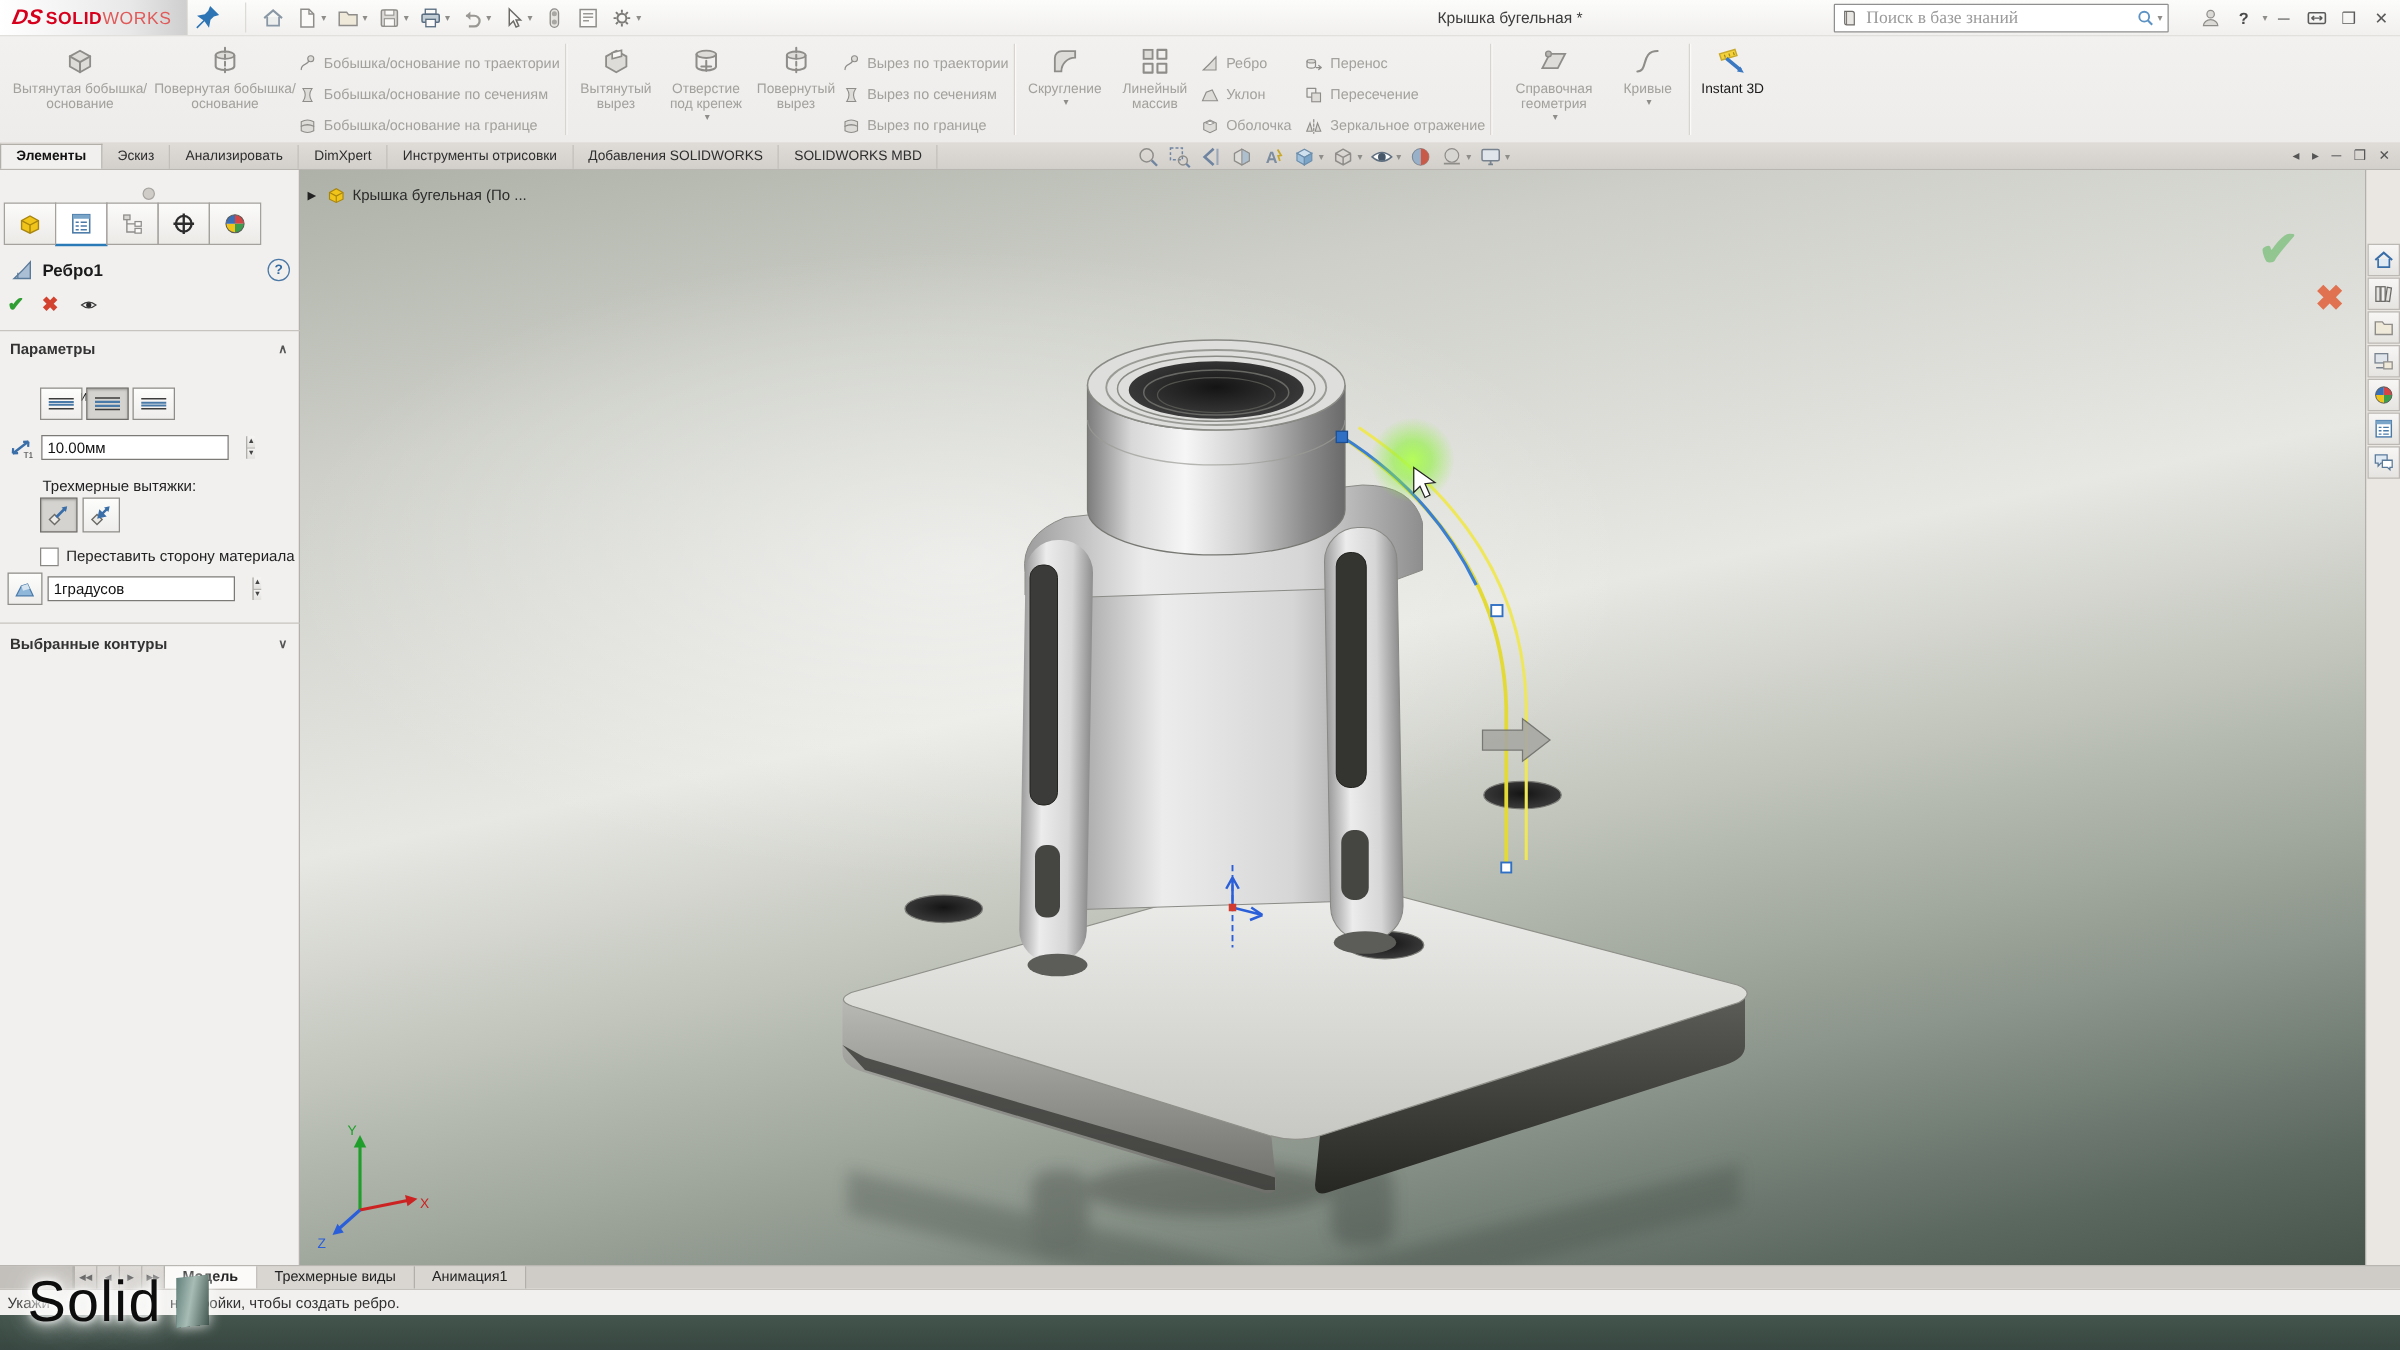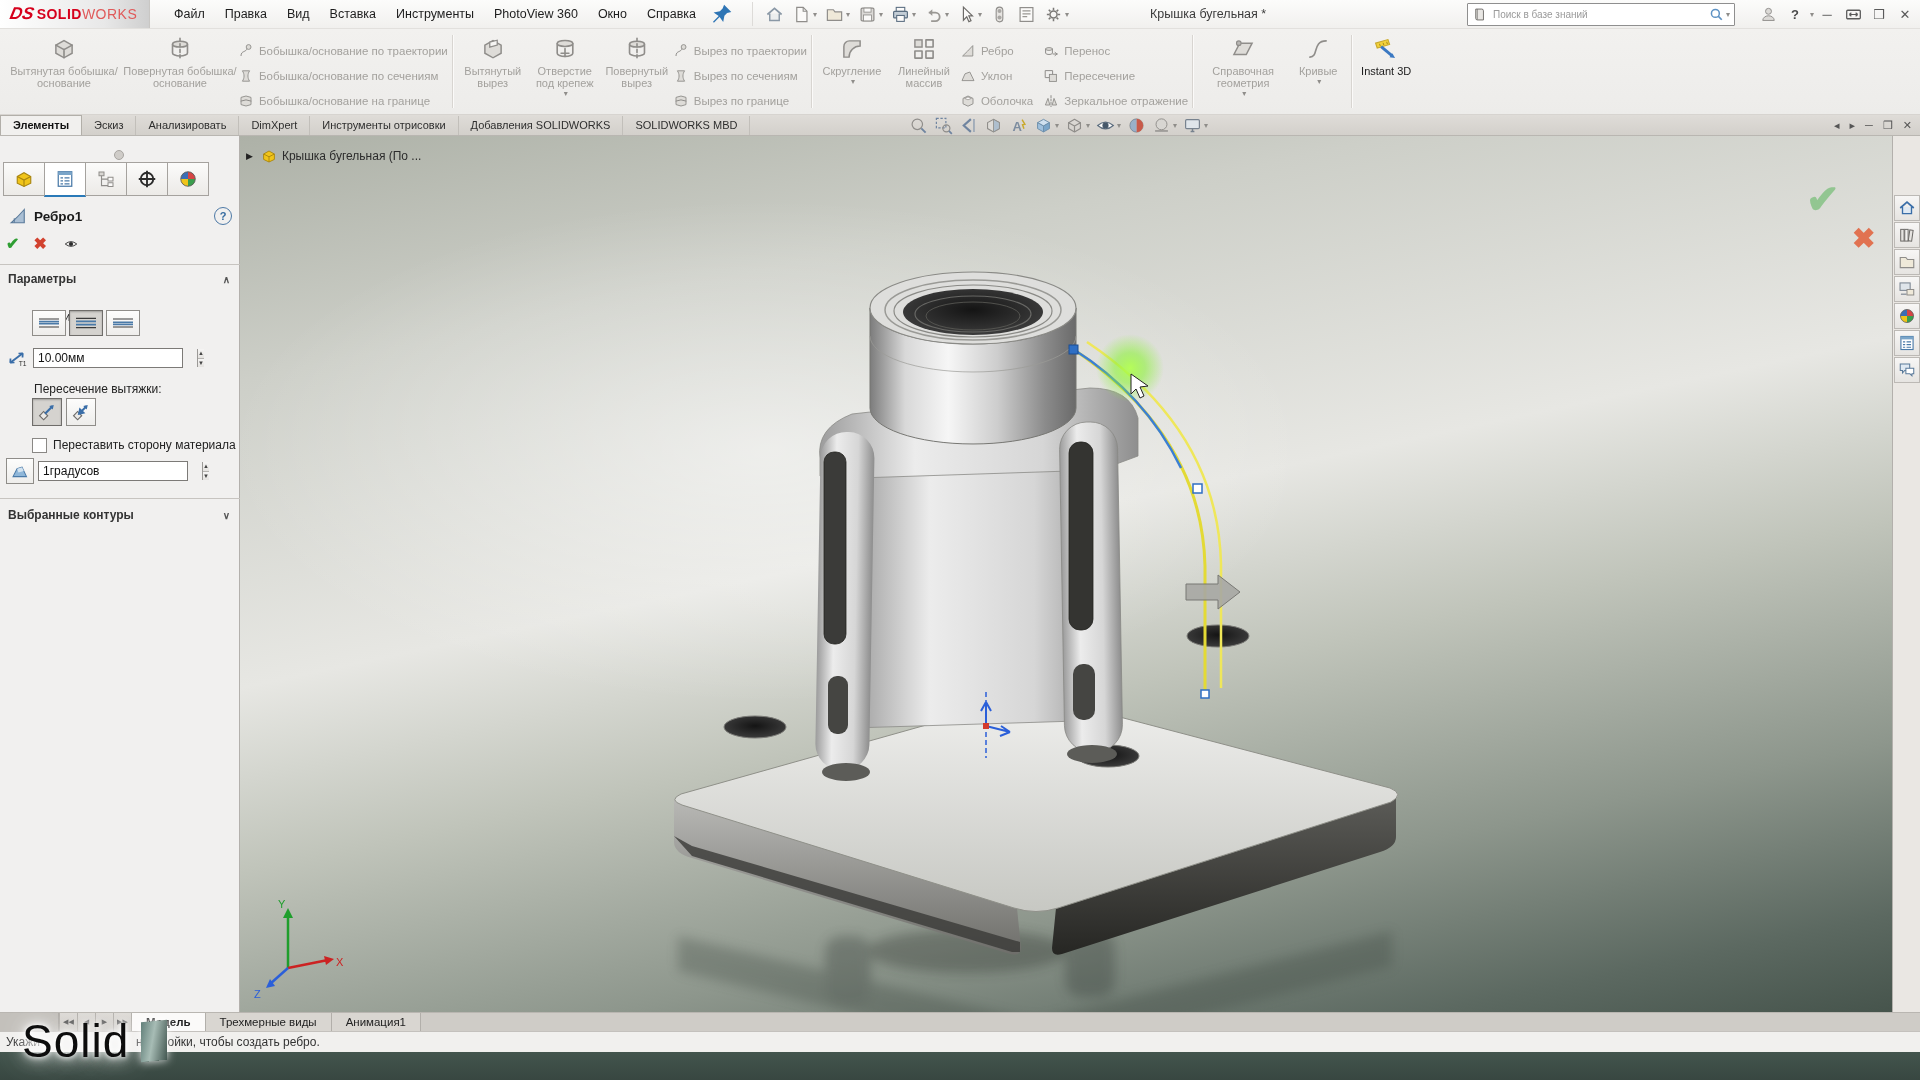--- a/index.html
+++ b/index.html
@@ -21,21 +21,21 @@
   .menu{display:flex;align-items:center;margin-left:14px}
   .menu-item{padding:0 10px;height:28px;line-height:28px;font-size:12.5px;color:#1d1d1d;cursor:default}
   .pinbtn{width:24px;height:24px;margin-left:4px}
   .qat{display:flex;align-items:center;margin-left:18px;border-left:1px solid #dddbd8;padding-left:8px}
   .qbtn{display:flex;align-items:center;height:24px;padding:0 3px;margin:0 1px;border-radius:2px}
   .qbtn .icn{width:19px;height:19px}
   .doc-title{position:absolute;left:1150px;top:0;height:28px;line-height:28px;font-size:12.5px;color:#3c3c3c}
   .searchwrap{position:absolute;right:185px;top:3px;width:258px;height:21px;border:1px solid #8f8f8f;
               background:#fff;display:flex;align-items:center;padding:0 4px;border-radius:1px}
   .searchwrap .icn{width:15px;height:15px}
-  .searchwrap input{flex:1;border:none;outline:none;font-size:10px;color:#0369a1;font-family:Liberation Sans, sans-serif;background:transparent;margin-left:4px}
+  .searchwrap input{flex:1;border:none;outline:none;font-size:14px;color:#0369a1;font-family:Liberation Serif, serif;background:transparent;margin-left:4px}
   .searchwrap input::placeholder{color:#9a9a9a}
   .winbtns{position:absolute;right:2px;top:0;height:28px;display:flex;align-items:center}
   .winbtn{width:26px;height:26px;display:flex;align-items:center;justify-content:center;color:#5a5a5a;font-size:13px}
   .winbtn .icn{width:17px;height:17px}
   
   .ribbon{height:86px;background:linear-gradient(#f2f1ef,#edecea);display:flex;align-items:stretch;
           padding-left:6px;border-bottom:1px solid #d7d4d0;box-sizing:border-box}
   .rgroup{display:flex;align-items:flex-start;padding-top:5px}
   .rsep{width:1px;background:#d8d5d1;margin:6px 4px;box-shadow:1px 0 0 #fbfaf9}
   .rbig{display:flex;flex-direction:column;align-items:center;width:116px;text-align:center;padding-top:2px}
@@ -140,30 +140,20 @@
 </style>
 </head>
 <body>
 
 <div class="titlebar">
   <div class="brand">
     <span class="ds">DS</span>
     <span class="solid">SOLID</span>
       <span class="works">WORKS</span>
   </div>
-  <div class="menu">
-    <span class="menu-item">Файл</span>
-    <span class="menu-item">Правка</span>
-    <span class="menu-item">Вид</span>
-    <span class="menu-item">Вставка</span>
-    <span class="menu-item">Инструменты</span>
-    <span class="menu-item">PhotoView 360</span>
-    <span class="menu-item">Окно</span>
-    <span class="menu-item">Справка</span>
-  </div>
   <span class="icn pinbtn"><svg viewBox="0 0 16 16">
         <path d="M9.4 1.8 14.2 6.6 11.4 7.4 9.6 9.2 8.8 13.4 6.4 10 2.6 13.8 2 13.2 5.8 9.4 2.4 7 6.6 6.2 8.4 4.4z" fill="#2e75b5"></path>
       </svg></span>
   <div class="qat">
     <span class="qbtn">
         <span class="icn"><svg viewBox="0 0 16 16">
             <path d="M2 8 8 2.8 14 8" fill="none" stroke="#8a98a6" stroke-width="1.4"></path>
             <path d="M4 7.2V13h8V7.2" fill="#eceeee" stroke="#8a98a6" stroke-width="1.2"></path>
           </svg></span>
       </span>
@@ -639,21 +629,21 @@
             <text x="9.4" y="14.6" font-size="5.4" fill="#2c2c2c" font-family="Liberation Sans,sans-serif">T1</text>
           </svg></span>
       <span class="numfield">
         <input value="10.00мм" style="">
         <span class="spinner">
             <div>▲</div>
             <div>▼</div>
           </span>
       </span>
     </div>
-    <div class="plabel" style="top:246px">Пересечение вытяжки:</div>
+    <div class="plabel" style="top:246px">Трехмерные вытяжки:</div>
     <div class="dirrow" style="top:262px">
       <span class="dbtn pressed">
           <span class="icn"><svg viewBox="0 0 16 16">
               <rect x="3" y="8.6" width="4.6" height="4.6" fill="#eceae7" stroke="#6d6b68" stroke-width=".9" transform="rotate(-45 5.3 10.9)"></rect>
               <path d="M6.4 9.4 12.4 3.4" stroke="#3a6ea8" stroke-width="1.7"></path>
               <path d="M13.4 2.4l-3.6.8 2.8 2.8z" fill="#3a6ea8"></path>
             </svg></span>
         </span>
       <span class="dbtn">
           <span class="icn"><svg viewBox="0 0 16 16">

